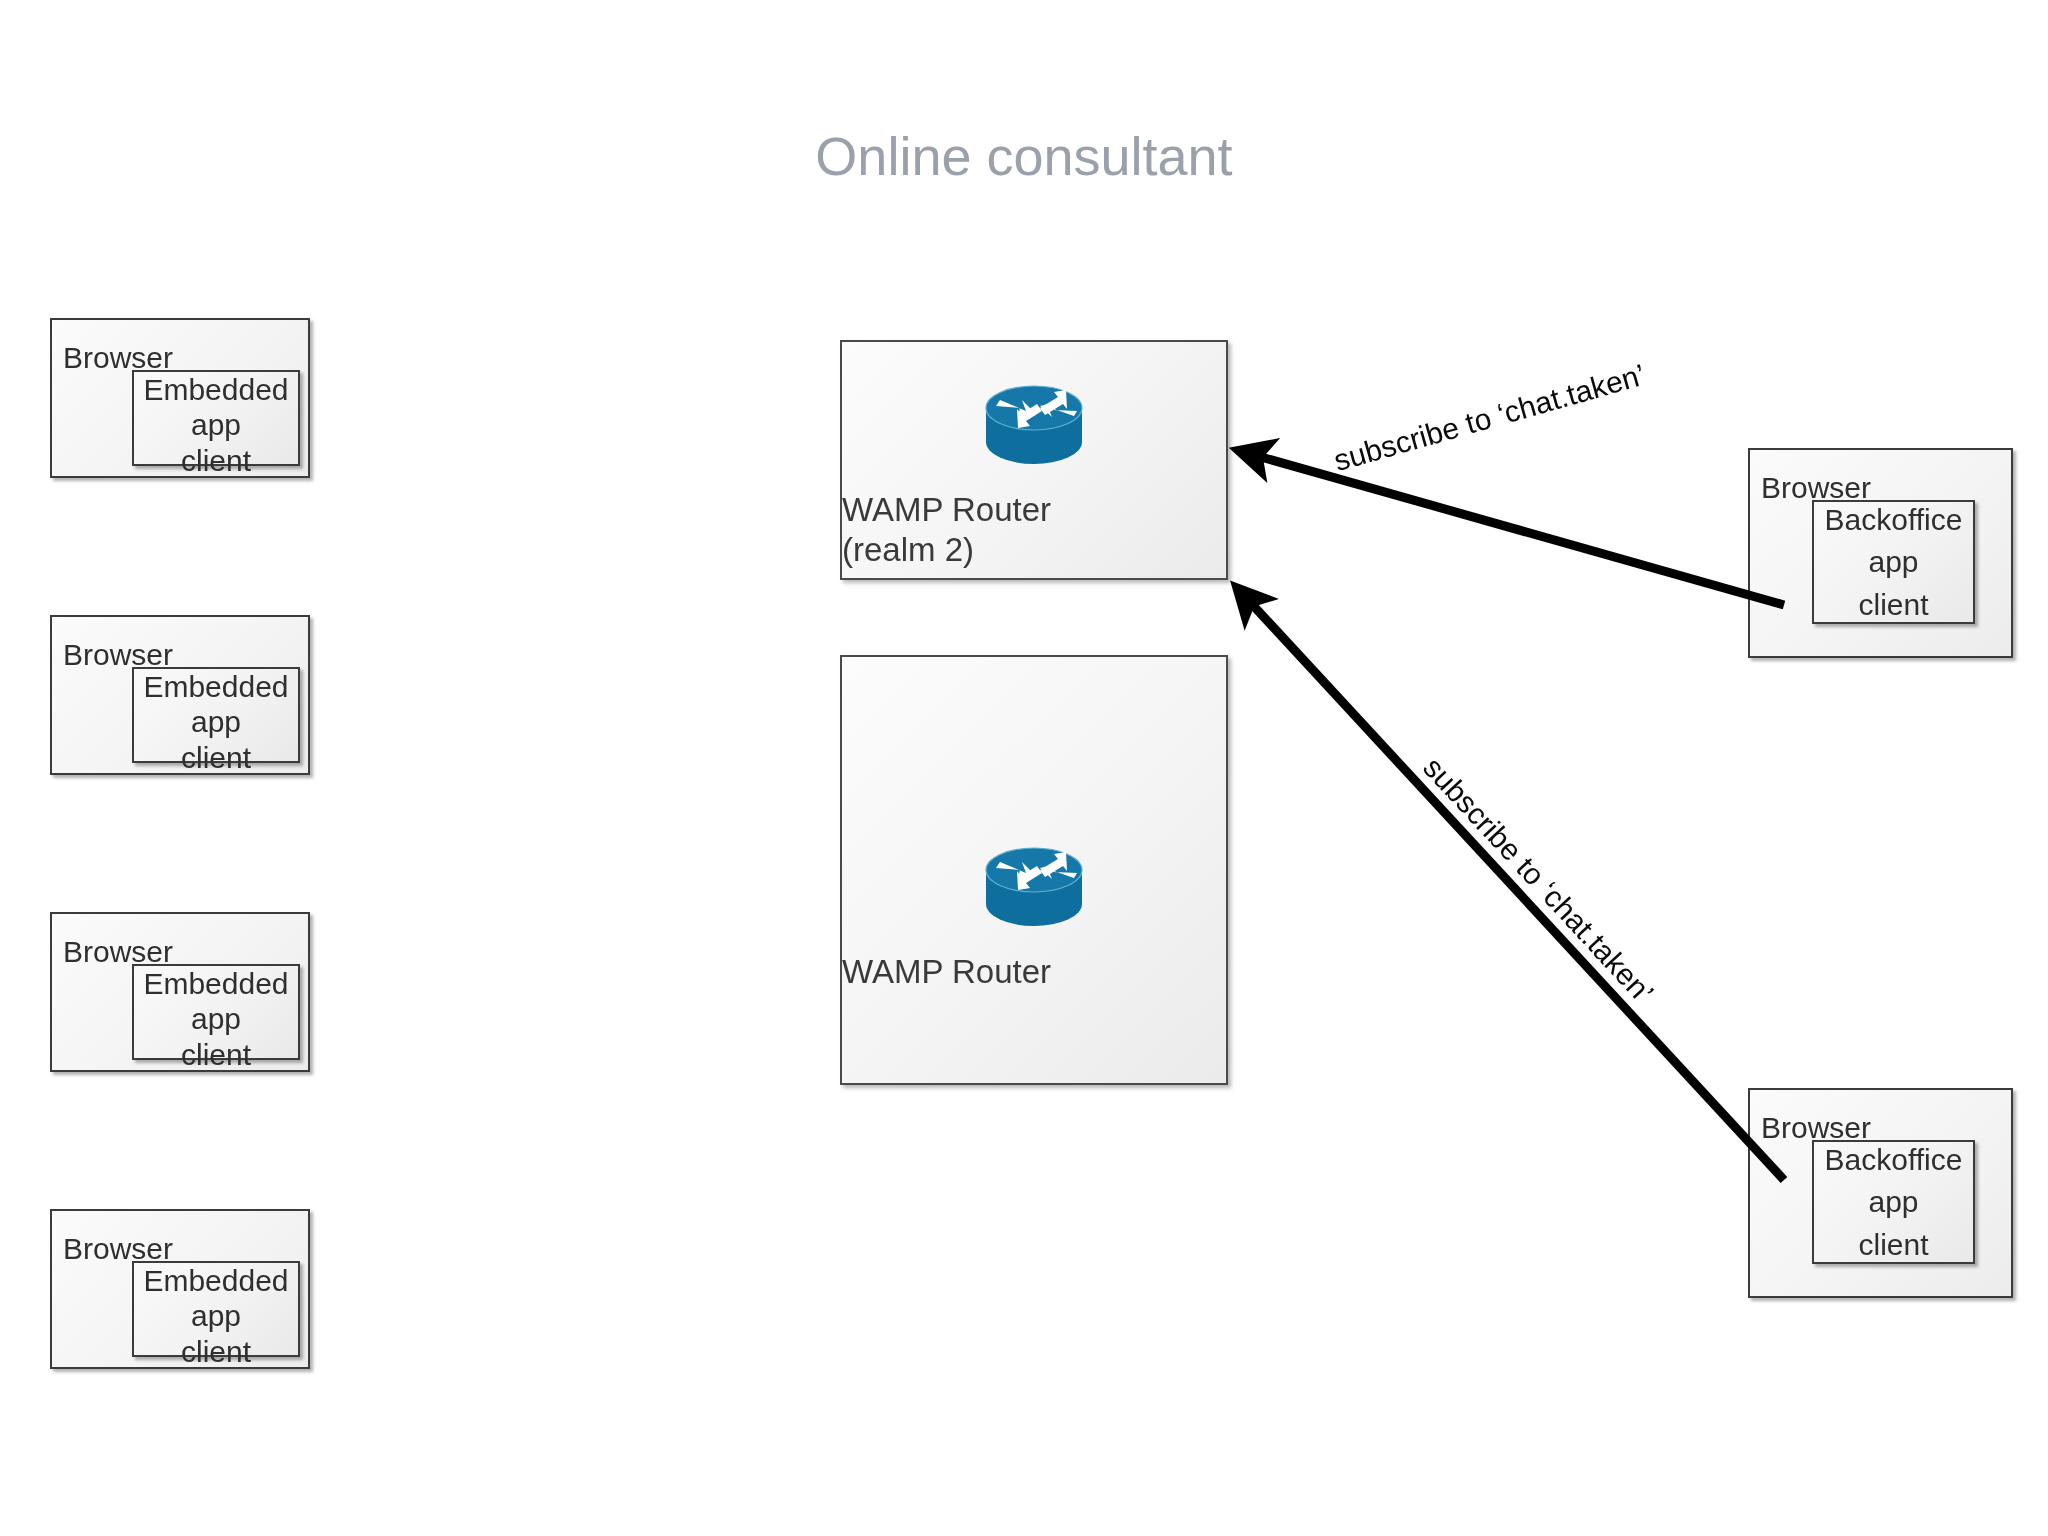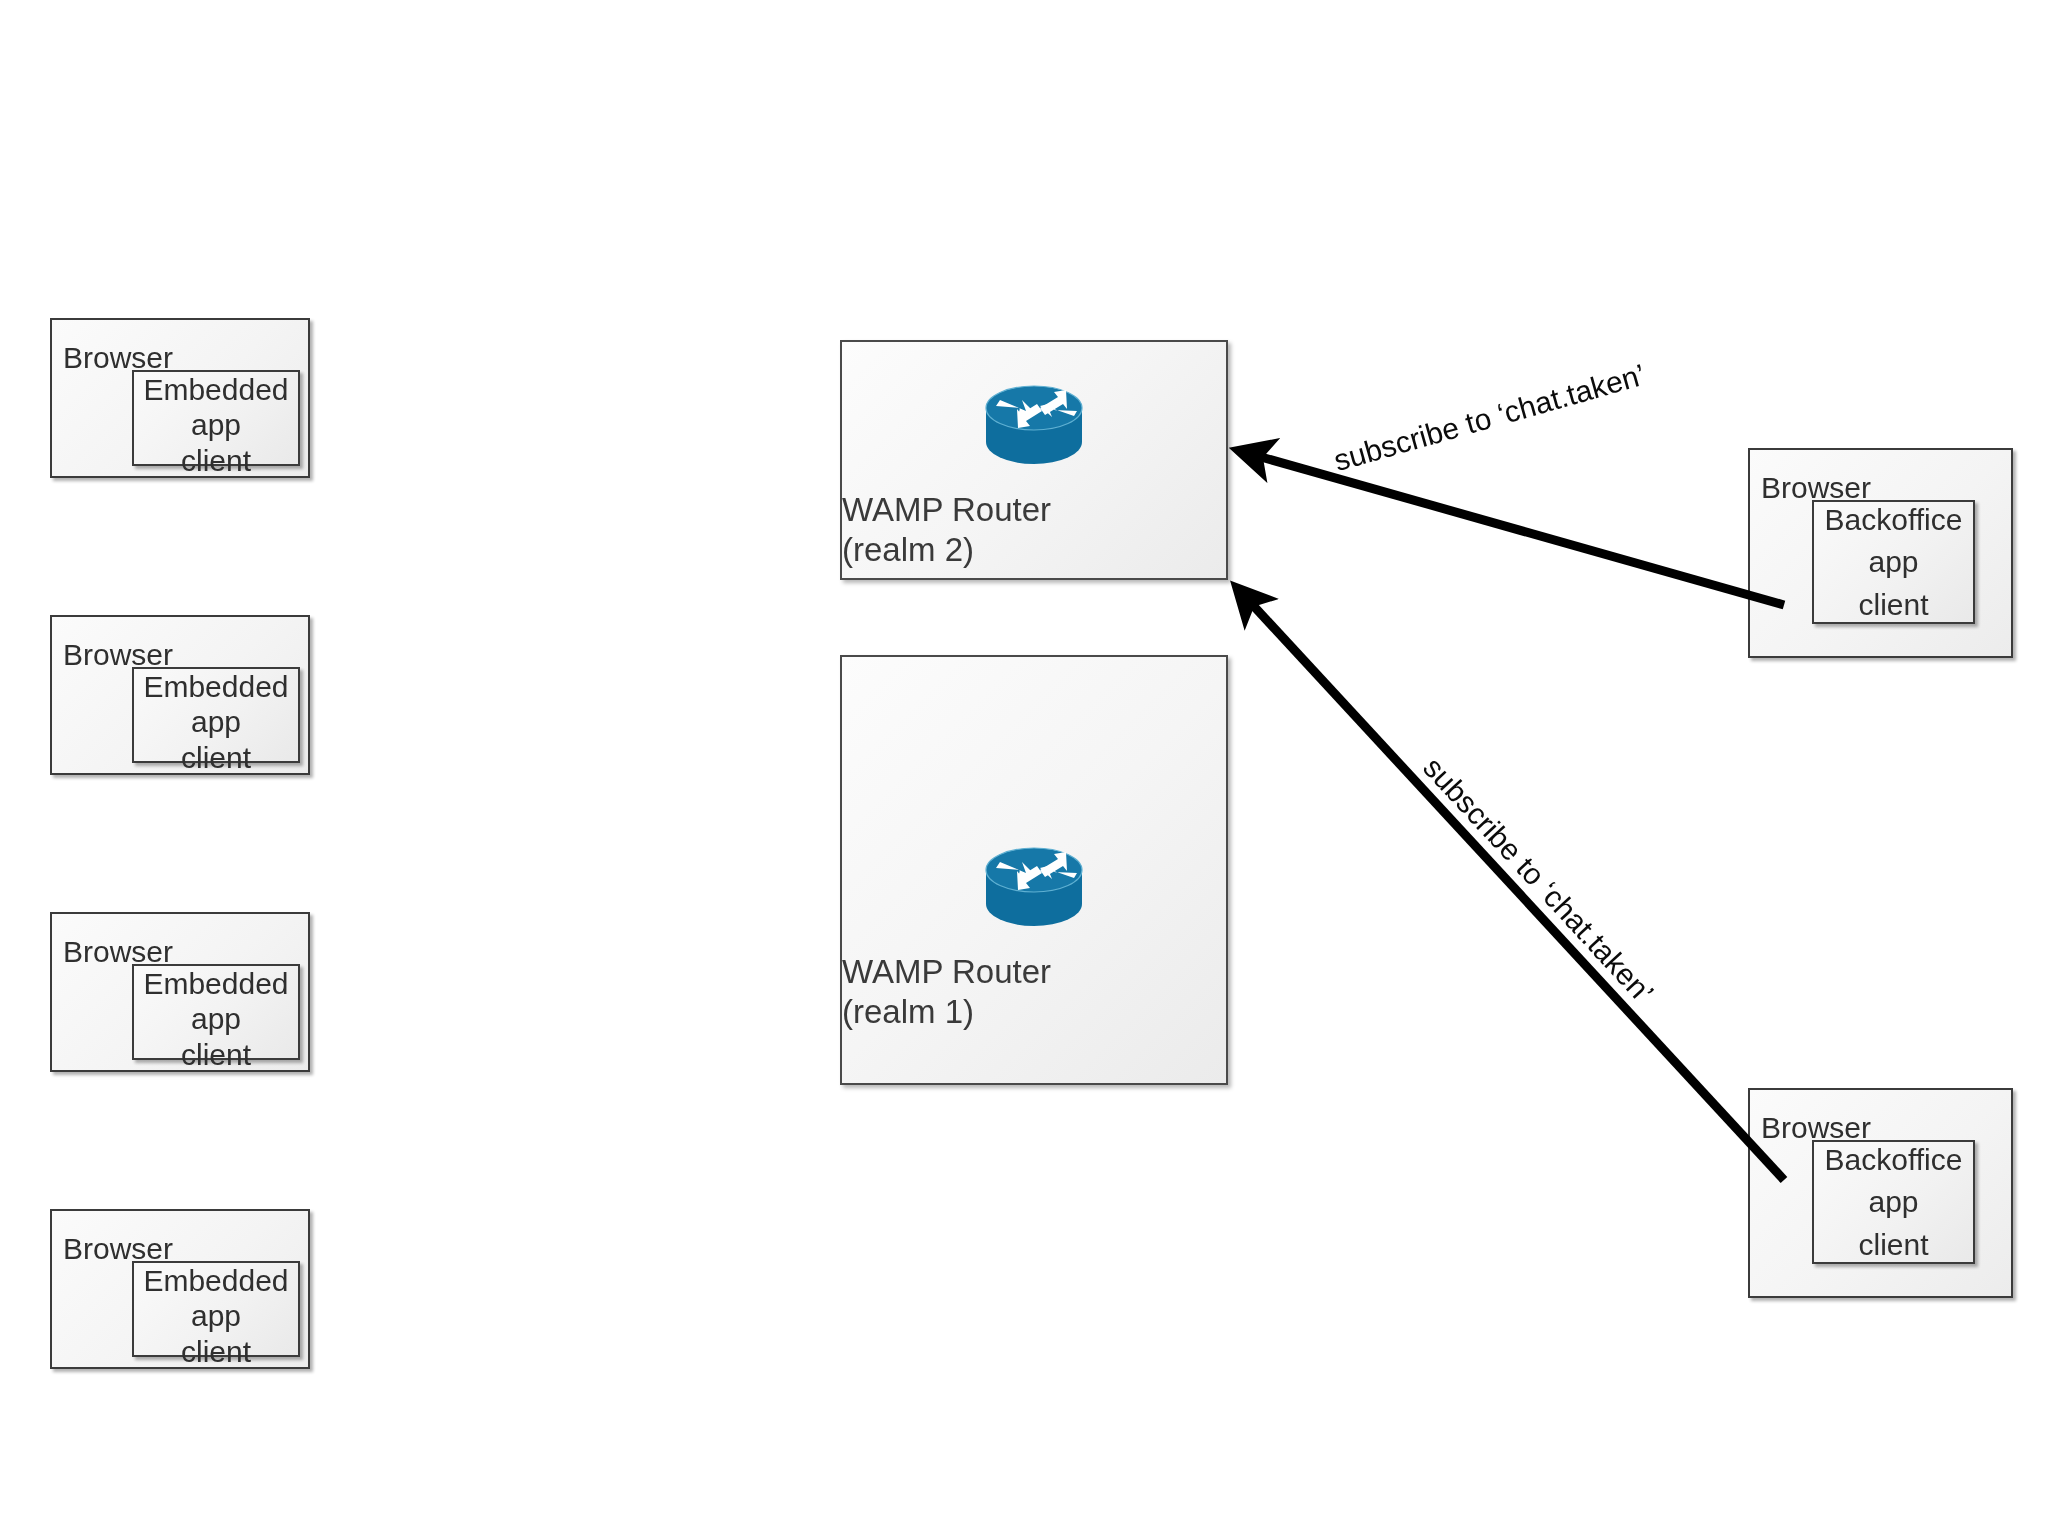--- a/index.html
+++ b/index.html
@@ -111,20 +111,21 @@
     width: 2048px;
     height: 1536px;
     pointer-events: none;
   }
 </style>
 </head>
 <body>
 
 <div id="canvas">
 
+  <div id="subtitle">Online consultant</div>
 
   <div class="browser-box" style="left:50px; top:318px; width:260px; height:160px;">
     <div class="browser-label">Browser</div>
     <div class="inner-box" style="left:80px; top:50px; width:168px; height:96px;">
       <span>Embedded</span>
       <span>app</span>
       <span>client</span>
     </div>
   </div>
 
@@ -183,21 +184,20 @@
         <ellipse cx="56" cy="38" rx="48" ry="22" fill="#1678a8"></ellipse>
         <ellipse cx="56" cy="38" rx="48" ry="22" fill="none" stroke="#5fb0d2" stroke-width="1.2"></ellipse>
         <path d="M22 30 L48 41 L44 30 L56 42 L40 46 L42 38 L18 36 Z" fill="#ffffff"></path>
         <path d="M88 20 L76 22 L80 27 L62 38 L67 45 L85 34 L89 39 Z" fill="#ffffff"></path>
         <path d="M96 46 L70 37 L74 47 L62 36 L78 32 L76 40 L99 41 Z" fill="#ffffff"></path>
         <path d="M40 58 L52 56 L48 51 L64 41 L59 34 L43 44 L39 39 Z" fill="#ffffff"></path>
       </svg>
     </div>
     <div class="router-caption" style="top:295px;">
       <div>WAMP Router</div>
-      <div>(realm 1)</div>
     </div>
   </div>
 
   <div class="browser-box" style="left:1748px; top:448px; width:265px; height:210px;">
     <div class="browser-label">Browser</div>
     <div class="inner-box" style="left:62px; top:50px; width:163px; height:124px;">
       <span>Backoffice</span>
       <span>app</span>
       <span>client</span>
     </div>

